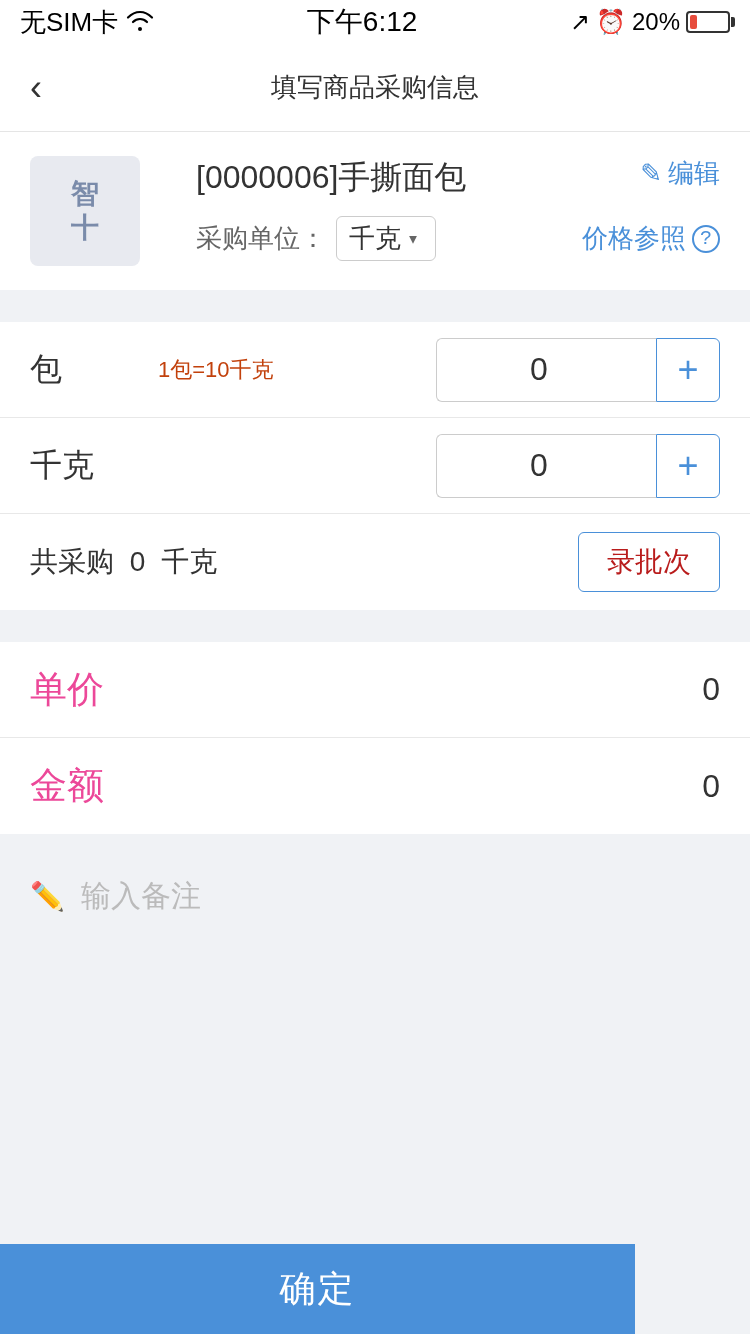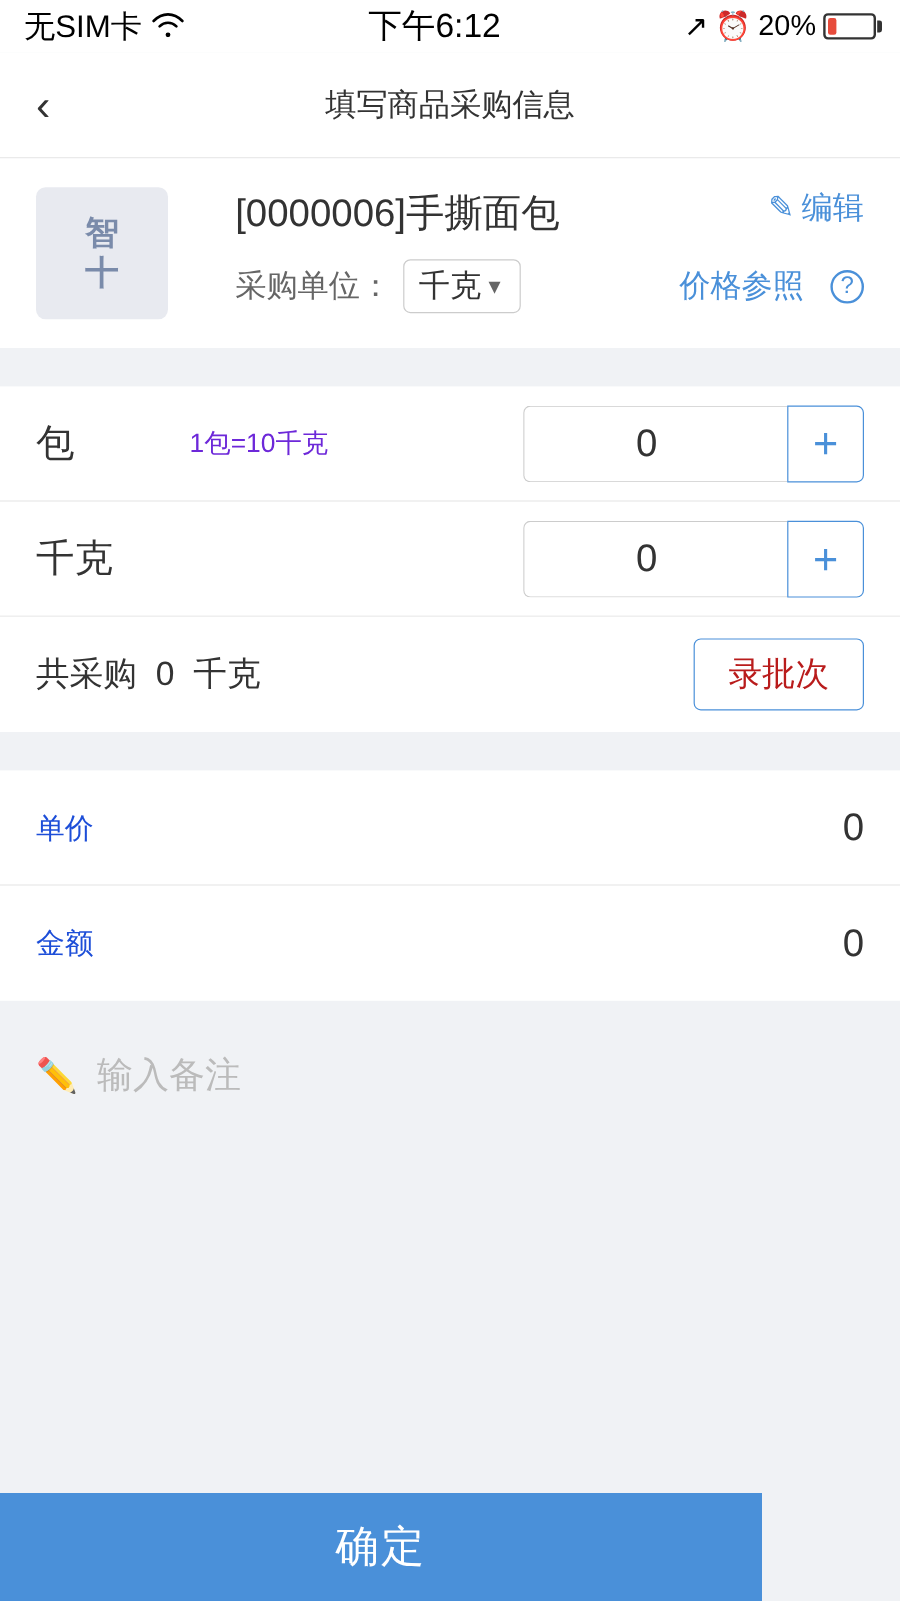--- a/index.html
+++ b/index.html
@@ -107,20 +107,21 @@
     .product-name {
       font-size: 32px;
       font-weight: 500;
       color: #333;
       margin-bottom: 16px;
     }
     .product-meta {
       display: flex;
       align-items: center;
       justify-content: space-between;
+      font-family: Liberation Mono, monospace;
     }
     .purchase-unit {
       display: flex;
       align-items: center;
       gap: 10px;
       font-size: 26px;
       color: #666;
     }
     .unit-select {
       border: 1px solid #ccc;
@@ -133,21 +134,21 @@
       display: inline-flex;
       align-items: center;
       gap: 6px;
     }
     .unit-arrow { font-size: 20px; color: #666; }
     .price-ref {
       font-size: 26px;
       color: #4a90d9;
       display: flex;
       align-items: center;
-      gap: 22px;
+      gap: 6px;
     }
     .price-ref-icon {
       width: 28px; height: 28px;
       border: 2px solid #4a90d9;
       border-radius: 50%;
       display: inline-flex;
       align-items: center;
       justify-content: center;
       font-size: 20px;
       color: #4a90d9;
@@ -181,21 +182,21 @@
       border-bottom: 1px solid #e8e8e8;
     }
     .input-label {
       flex: 0 0 auto;
       font-size: 32px;
       color: #333;
       min-width: 120px;
     }
     .input-sublabel {
       font-size: 22px;
-      color: #6d28d9;
+      color: #c2410c;
       margin-left: 8px;
     }
     .input-spacer { flex: 1; }
     .qty-input-wrap {
       display: flex;
       align-items: center;
       gap: 0;
     }
     .qty-input {
       width: 220px;
@@ -250,22 +251,22 @@
     .price-row {
       display: flex;
       align-items: center;
       justify-content: space-between;
       padding: 0 30px;
       height: 96px;
       border-bottom: 1px solid #e8e8e8;
     }
     .price-row:last-child { border-bottom: none; }
     .price-label {
-      font-size: 24px;
-      color: #1d4ed8;
+      font-size: 37px;
+      color: #ec4899;
     }
     .price-value {
       font-size: 32px;
       color: #333;
     }
 
     
     .remark-section {
       background: #f0f2f5;
       padding: 26px 30px;

